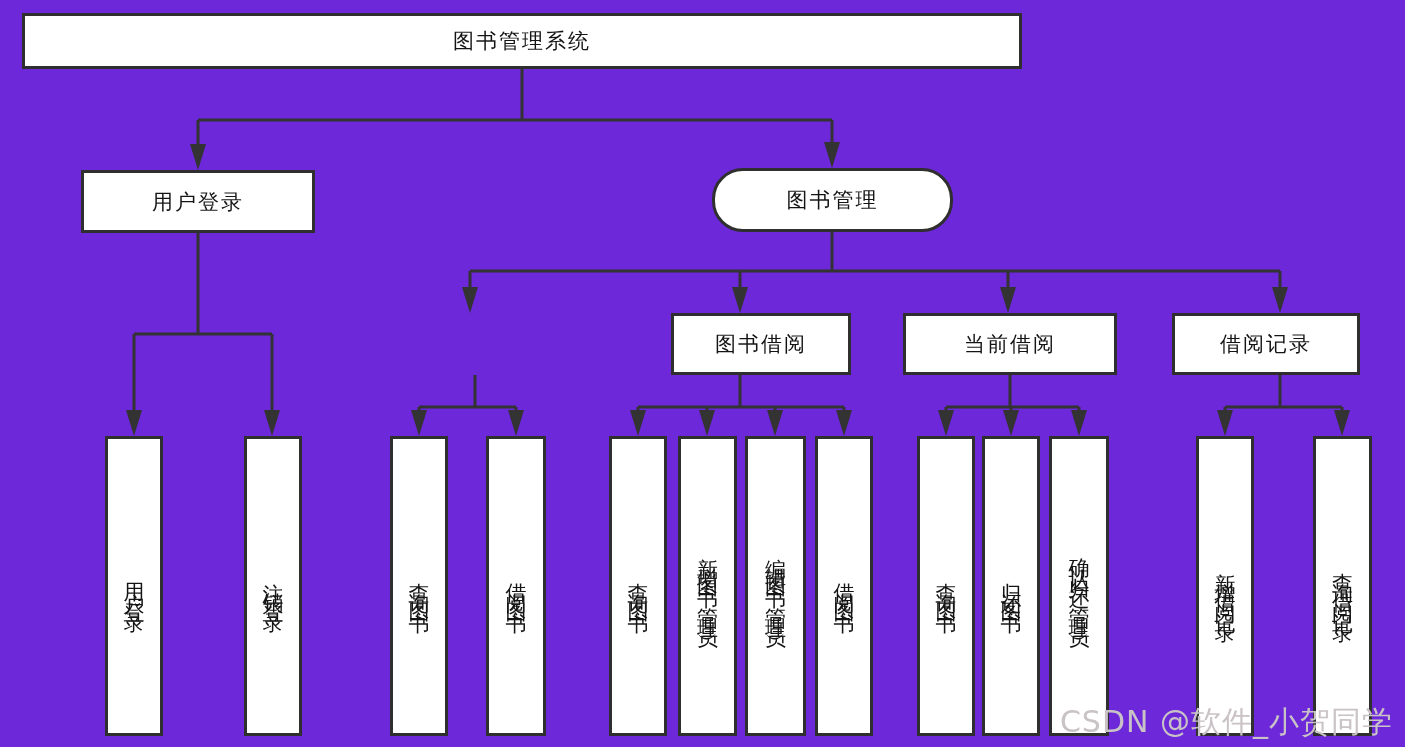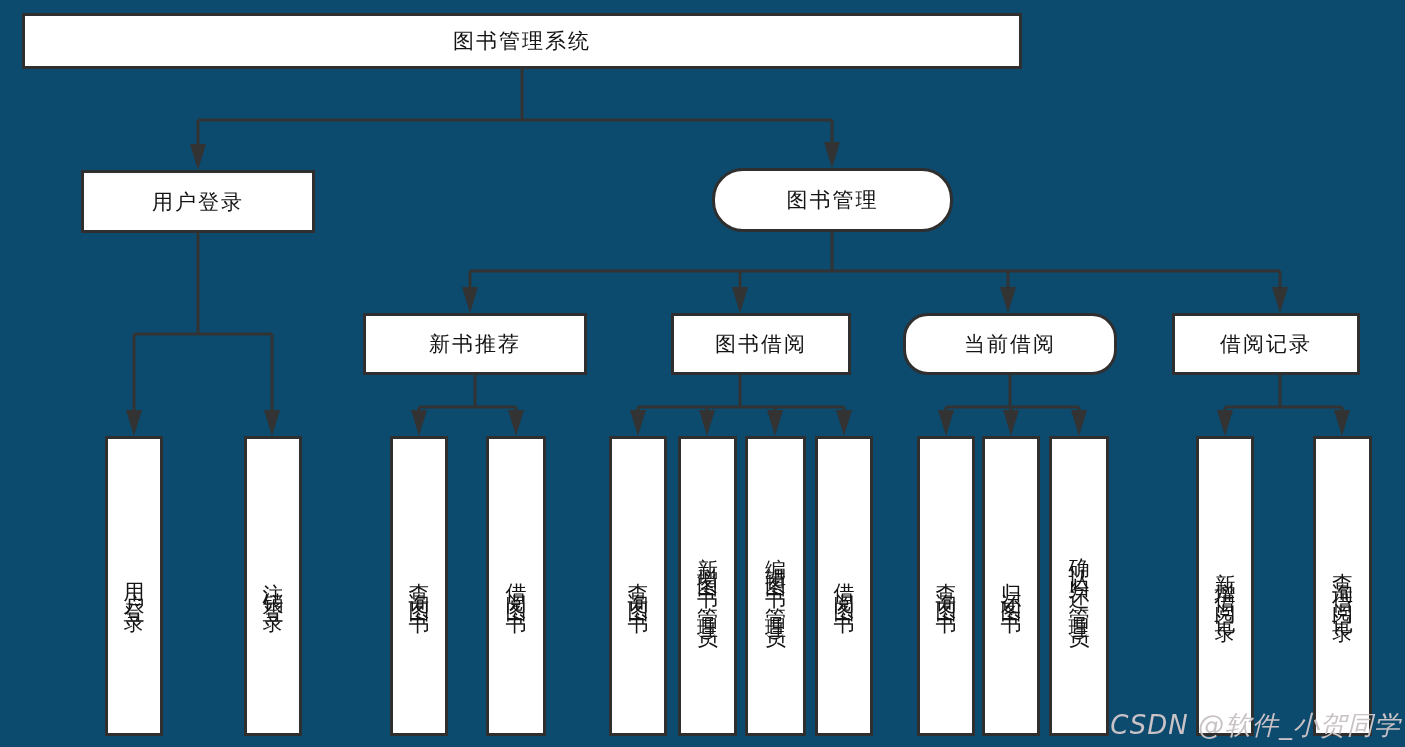--- a/index.html
+++ b/index.html
@@ -1,20 +1,20 @@
 <!DOCTYPE html>
 <html><head>
 <meta charset="utf-8">
 <style>
   html, body { margin: 0; padding: 0; background: #ffffff; }
   #stage {
     position: relative;
     width: 1405px;
     height: 747px;
-    background: #0c4a6e;
+    background: #6d28d9;
     font-family: "DejaVu Sans", "Liberation Sans", sans-serif;
     overflow: hidden;
   }
   #connectors {
     position: absolute;
     left: 0; top: 0;
     width: 1405px; height: 747px;
     z-index: 1;
   }
   .node {
@@ -32,28 +32,27 @@
   }
   .node.vert span {
     writing-mode: vertical-rl;
     text-orientation: upright;
     letter-spacing: 10px;
     font-size: 21px;
     white-space: nowrap;
   }
   #watermark {
     position: absolute;
-    right: 4px;
+    right: 12px;
     bottom: 4px;
     z-index: 3;
     color: #c9c2c6;
-    font-size: 26px;
+    font-size: 30px;
     letter-spacing: 1px;
     pointer-events: none;
-    font-style: italic;
   }
 </style>
 </head>
 <body>
 
 <div id="stage">
   <svg id="connectors" viewBox="0 0 1405 747" xmlns="http://www.w3.org/2000/svg">
       <line x1="522" y1="69" x2="522" y2="120" stroke="#333333" stroke-width="3"></line>
       <line x1="198" y1="120" x2="832" y2="120" stroke="#333333" stroke-width="3"></line>
       <line x1="198" y1="120" x2="198" y2="152" stroke="#333333" stroke-width="3"></line>
@@ -110,27 +109,24 @@
 
   <div class="node" style="left: 22px; top: 13px; width: 1000px; height: 56px;">
       <span>图书管理系统</span>
     </div>
     <div class="node" style="left: 81px; top: 170px; width: 234px; height: 63px;">
       <span>用户登录</span>
     </div>
     <div class="node" style="left: 712px; top: 168px; width: 241px; height: 64px; border-radius: 31px;">
       <span>图书管理</span>
     </div>
-    <div class="node" style="left: 363px; top: 313px; width: 224px; height: 62px;">
-      <span>新书推荐</span>
-    </div>
     <div class="node" style="left: 671px; top: 313px; width: 180px; height: 62px;">
       <span>图书借阅</span>
     </div>
-    <div class="node" style="left: 903px; top: 313px; width: 214px; height: 62px; border-radius: 25px;">
+    <div class="node" style="left: 903px; top: 313px; width: 214px; height: 62px;">
       <span>当前借阅</span>
     </div>
     <div class="node" style="left: 1172px; top: 313px; width: 188px; height: 62px;">
       <span>借阅记录</span>
     </div>
     <div class="node vert" style="left: 105px; top: 436px; width: 58px; height: 300px;">
       <span>用户登录</span>
     </div>
     <div class="node vert" style="left: 244px; top: 436px; width: 58px; height: 300px;">
       <span>注销登录</span>

